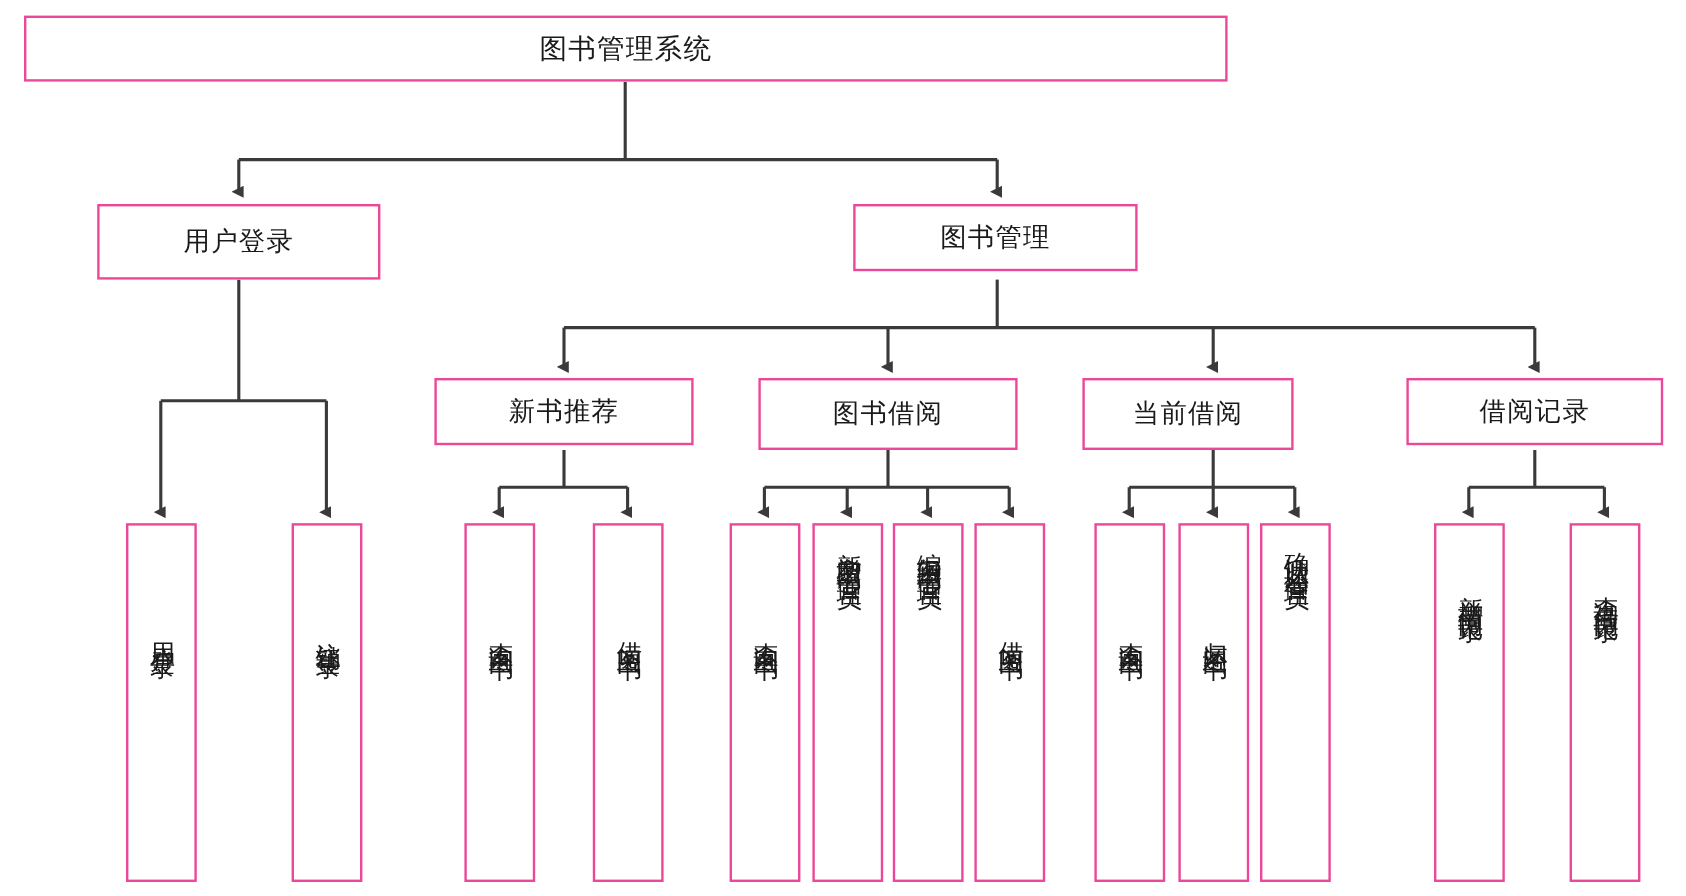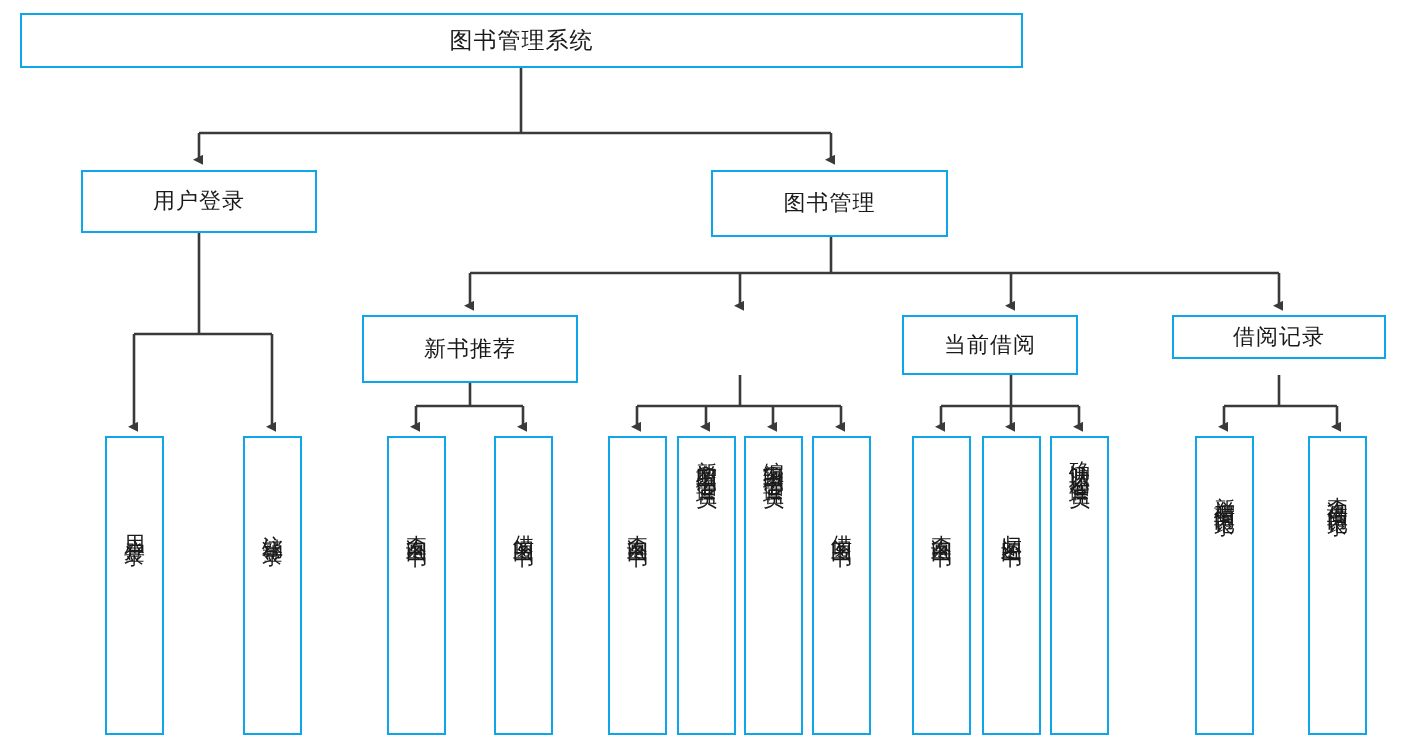--- a/index.html
+++ b/index.html
@@ -21,21 +21,21 @@
     left: 0;
     top: 0;
     width: 1405px;
     height: 747px;
     pointer-events: none;
   }
   .node {
     position: absolute;
     box-sizing: border-box;
     background: #ffffff;
-    border: 2px solid #0ea5e9;
+    border: 2px solid #ec4899;
     display: flex;
     align-items: center;
     justify-content: center;
     color: #1a1a1a;
   }
   .node.horiz {
     font-size: 22px;
     letter-spacing: 1px;
     line-height: 1.2;
     text-align: center;
@@ -141,34 +141,37 @@
   </svg>
 
   <div class="node horiz root" style="left:20px; top:13px; width:1003px; height:55px;">
     <span>图书管理系统</span>
   </div>
 
   <div class="node horiz" style="left:81px; top:170px; width:236px; height:63px;">
     <span>用户登录</span>
   </div>
 
-  <div class="node horiz" style="left:711px; top:170px; width:237px; height:67px;">
+  <div class="node horiz" style="left:711px; top:170px; width:237px; height:56px;">
     <span>图书管理</span>
   </div>
 
-  <div class="node horiz" style="left:362px; top:315px; width:216px; height:68px;">
+  <div class="node horiz" style="left:362px; top:315px; width:216px; height:56px;">
     <span>新书推荐</span>
   </div>
 
+  <div class="node horiz" style="left:632px; top:315px; width:216px; height:60px;">
+    <span>图书借阅</span>
+  </div>
 
   <div class="node horiz" style="left:902px; top:315px; width:176px; height:60px;">
     <span>当前借阅</span>
   </div>
 
-  <div class="node horiz" style="left:1172px; top:315px; width:214px; height:44px;">
+  <div class="node horiz" style="left:1172px; top:315px; width:214px; height:56px;">
     <span>借阅记录</span>
   </div>
 
   <div class="node leaf leaf-mid" style="left:105px; top:436px; width:59px; height:299px;">
     <span class="vtext">用户登录</span>
   </div>
 
   <div class="node leaf leaf-mid" style="left:243px; top:436px; width:59px; height:299px;">
     <span class="vtext">注销登录</span>
   </div>

